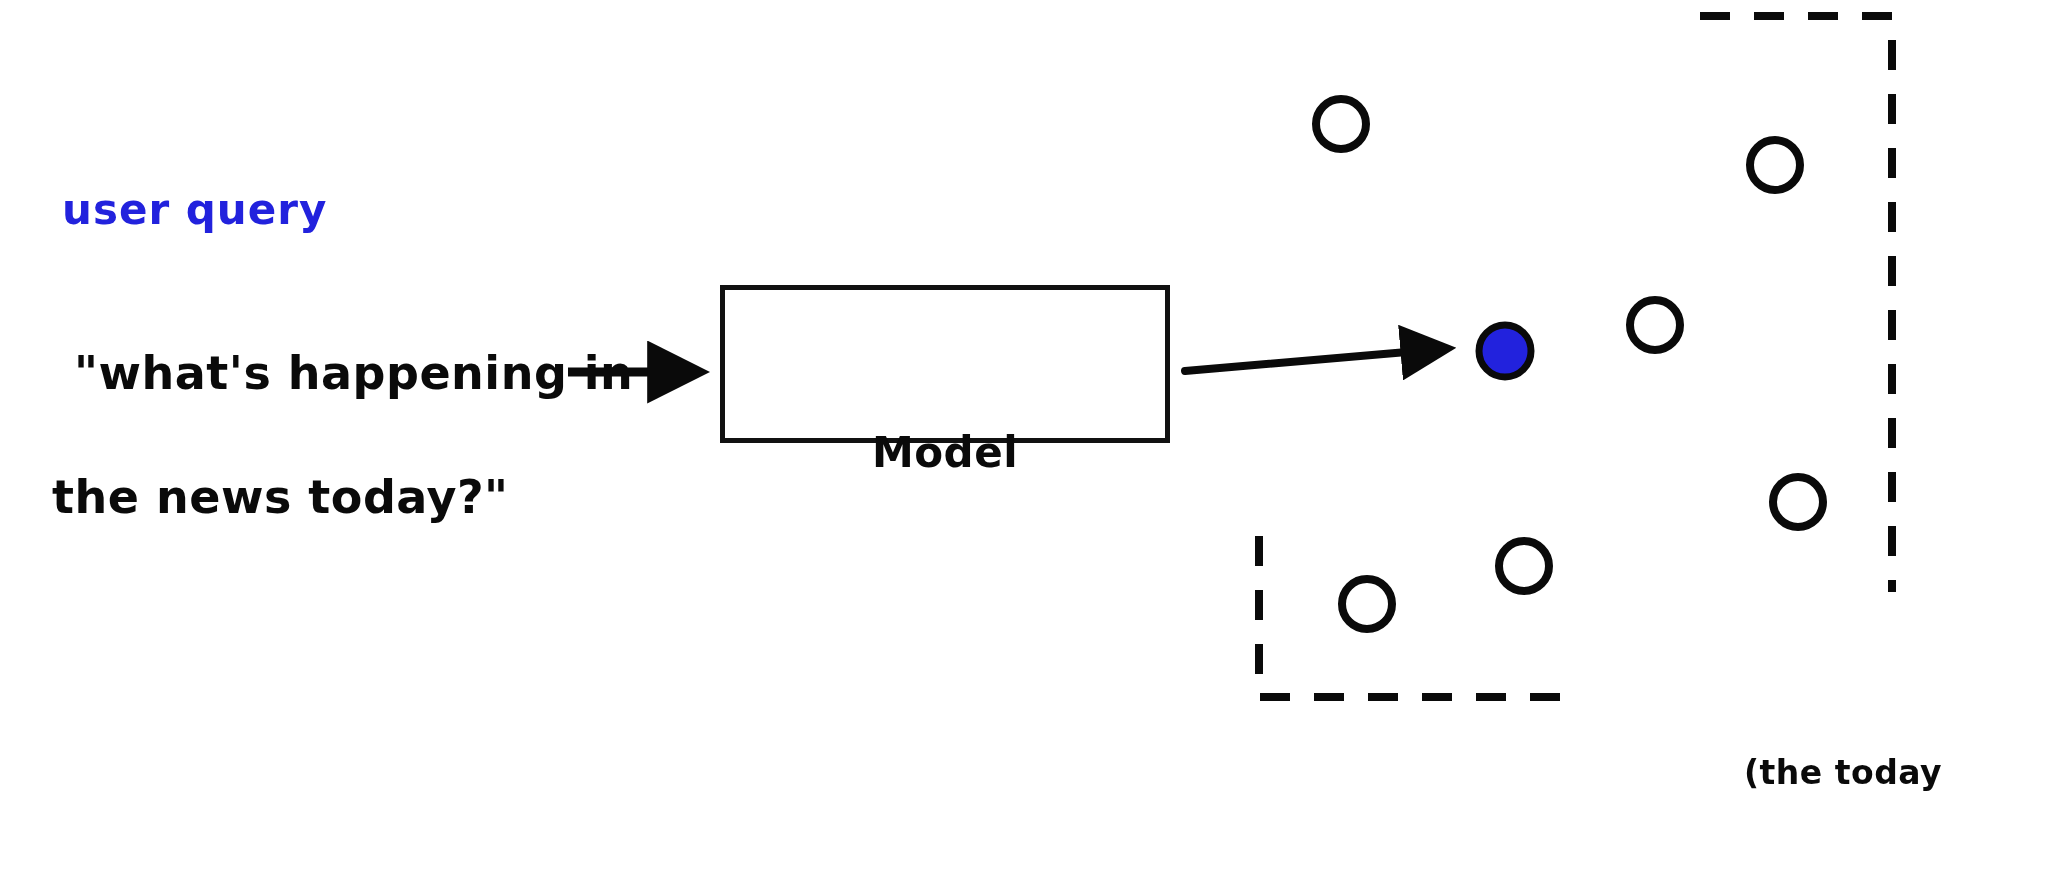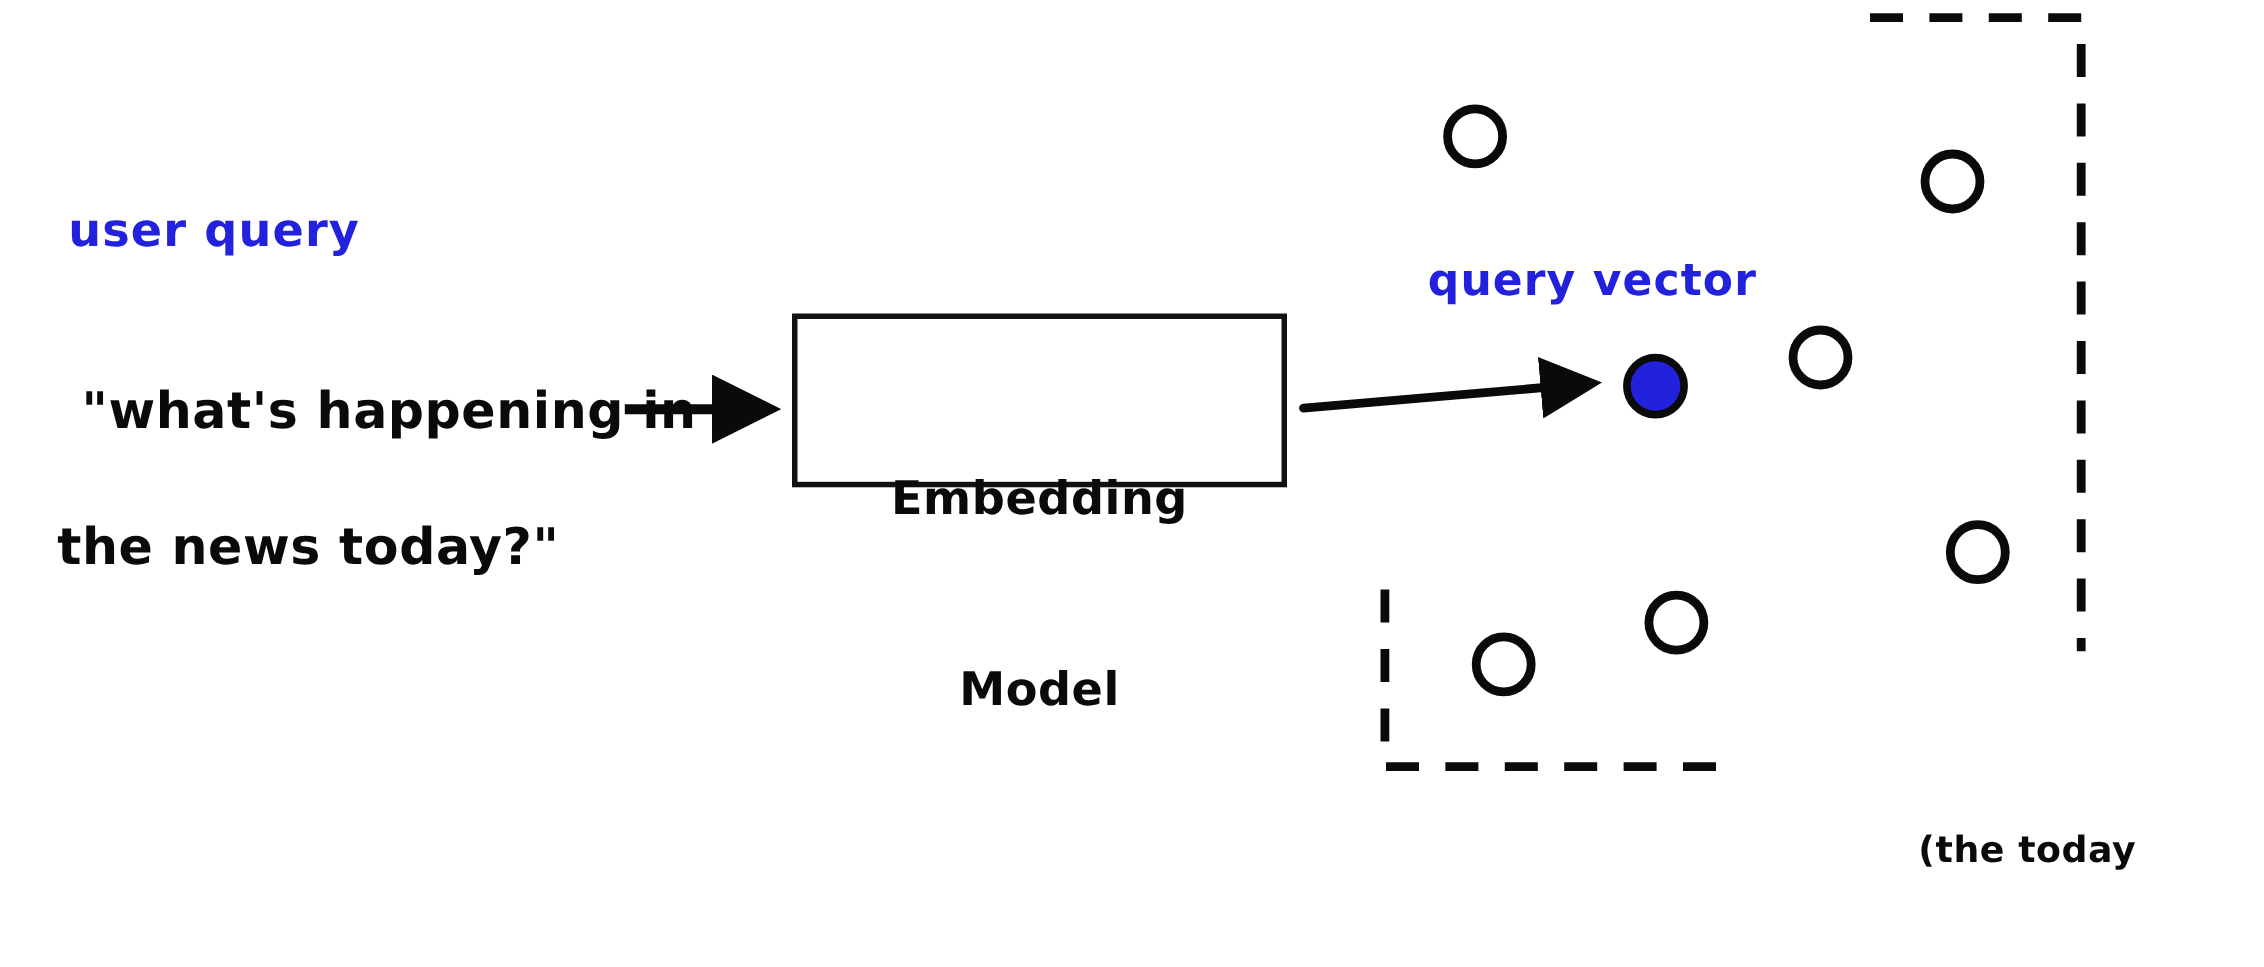--- a/index.html
+++ b/index.html
@@ -134,26 +134,24 @@
     <circle cx="1655" cy="325" r="25" fill="#ffffff" stroke="#0a0a0a" stroke-width="8"></circle>
     <circle cx="1798" cy="502" r="25" fill="#ffffff" stroke="#0a0a0a" stroke-width="8"></circle>
     <circle cx="1524" cy="566" r="25" fill="#ffffff" stroke="#0a0a0a" stroke-width="8"></circle>
     <circle cx="1367" cy="604" r="25" fill="#ffffff" stroke="#0a0a0a" stroke-width="8"></circle>
 
     <circle cx="1505" cy="351" r="26" fill="#2222dd" stroke="#0a0a0a" stroke-width="7"></circle>
   </svg>
 
   <div id="embedding-box">
     <div class="hand box-text">
-      <span>Embedding</span>
       <span>Model</span>
     </div>
   </div>
 
-  <div class="hand" id="query-vector-label">query vector</div>
 
   <div class="hand" id="search-space-caption">
     <span>(the today</span>
     
     
     
   </div>
 
 </div>
 

